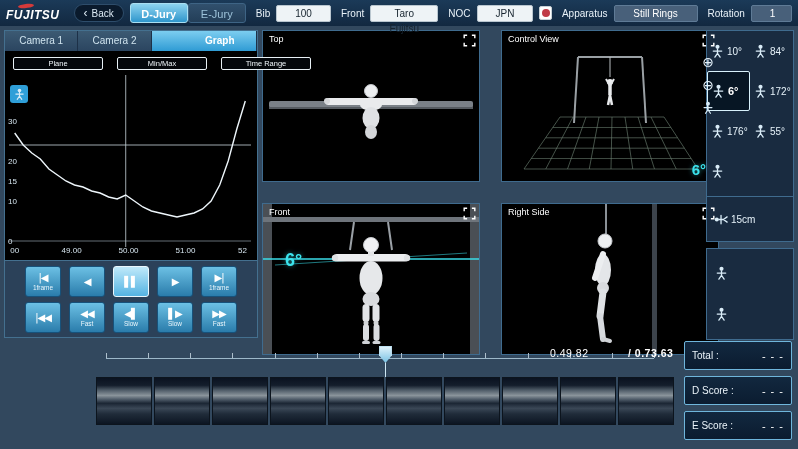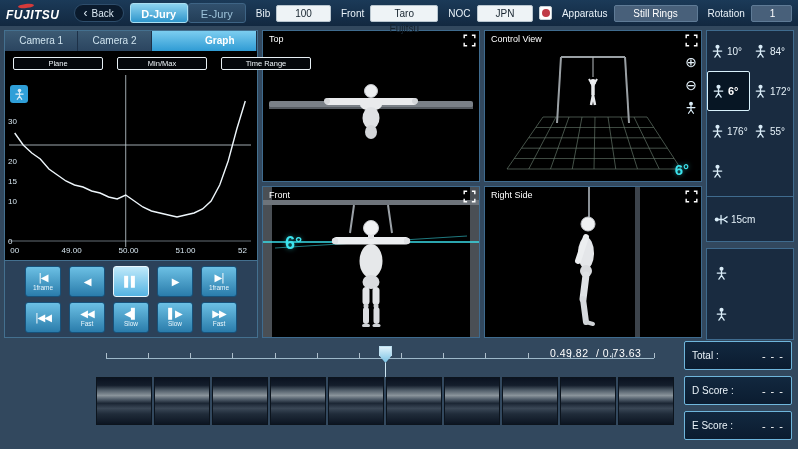--- a/index.html
+++ b/index.html
@@ -61,21 +61,21 @@
   .pb-row1 { top:4px; } .pb-row2 { top:40px; }
   .pb-btn { width:36px; height:31px; background:linear-gradient(#6cc0e4,#2a7cab);
     border:1px solid #17527b; border-radius:3px; color:#fff; cursor:pointer;
     display:flex; flex-direction:column; align-items:center; justify-content:center; padding:0; }
   .pb-btn.active { background:linear-gradient(#bfe9fa,#54b3e2); border-color:#eaf7fd; }
   .pb-btn .glyph { font-size:10px; line-height:13px; letter-spacing:-1px;
     font-family:"DejaVu Sans",sans-serif; }
   .pb-btn .pb-label { font-size:6.5px; line-height:8px; color:#eaf6fc; }
   
   .center-grid { position:absolute; left:262px; top:30px; width:440px; height:308px;
-    display:grid; grid-template-columns:218px 218px; grid-template-rows:152px 152px; gap:4px; }
+    display:grid; grid-template-columns:218px 218px; grid-template-rows:152px 152px; gap:21px; }
   .viewport { position:relative; background:#000; border:1px solid #3f6b8e; overflow:hidden; }
   .vp-title { position:absolute; left:6px; top:3px; font-size:9px; color:#fff; z-index:3; }
   .vp-full { position:absolute; right:3px; top:3px; width:13px; height:13px; z-index:3; cursor:pointer; }
   .vp-canvas { position:absolute; left:0; top:0; width:100%; height:100%; }
   .angle-label { position:absolute; z-index:3; color:#3ce4ee; font-weight:bold;
     text-shadow:0 0 5px rgba(60,228,238,.55); }
   .angle-front { left:22px; top:46px; font-size:18px; }
   .angle-control { right:12px; bottom:3px; font-size:15px; }
   .cv-tools { position:absolute; right:3px; top:24px; display:flex; flex-direction:column;
     gap:9px; align-items:center; z-index:3; }
@@ -101,21 +101,21 @@
   
   .timeline { position:absolute; left:88px; top:342px; width:596px; height:34px; }
   .tl-track { position:absolute; left:18px; top:16px; width:548px; height:1px;
     background:#9db8c9; cursor:pointer; }
   .tl-tick { position:absolute; top:-5px; width:1px; height:5px; background:#aebfcc; }
   .tl-handle { position:absolute; top:4px; width:13px; height:17px;
     background:linear-gradient(#dff2fb,#7cc3e4); border:1px solid #bfe2f2;
     clip-path:polygon(0 0,100% 0,100% 55%,50% 100%,0 55%); cursor:grab; z-index:4; }
   .tl-stem { position:absolute; top:21px; width:1px; height:14px; background:#cfe8f4; z-index:3; }
   .tl-time { position:absolute; top:5px; font-size:10.5px; letter-spacing:.5px; color:#fff; }
-  .tl-current { left:462px; } .tl-total { left:508px; }
+  .tl-current { left:462px; } .tl-total { left:540px;font-weight:bold; }
   
   .filmstrip { position:absolute; left:96px; top:377px; width:584px; height:48px;
     display:flex; gap:2px; }
   .thumb { width:56px; height:48px; border:1px solid #0c141d; cursor:pointer;
     background:linear-gradient(180deg,#0a1220 0%,#141e2c 16%,#4d5a66 26%,#8a949b 38%,
       #515e6b 46%,#1b2634 55%,#3a4756 66%,#202c3a 78%,#0c1522 100%); }
   
   .scores { position:absolute; left:684px; top:341px; width:108px; }
   .score-box { height:29px; margin-bottom:6px; background:linear-gradient(#12283f,#0b1c30);
     border:1px solid #6fb6dc; border-radius:2px; display:flex; align-items:center;

